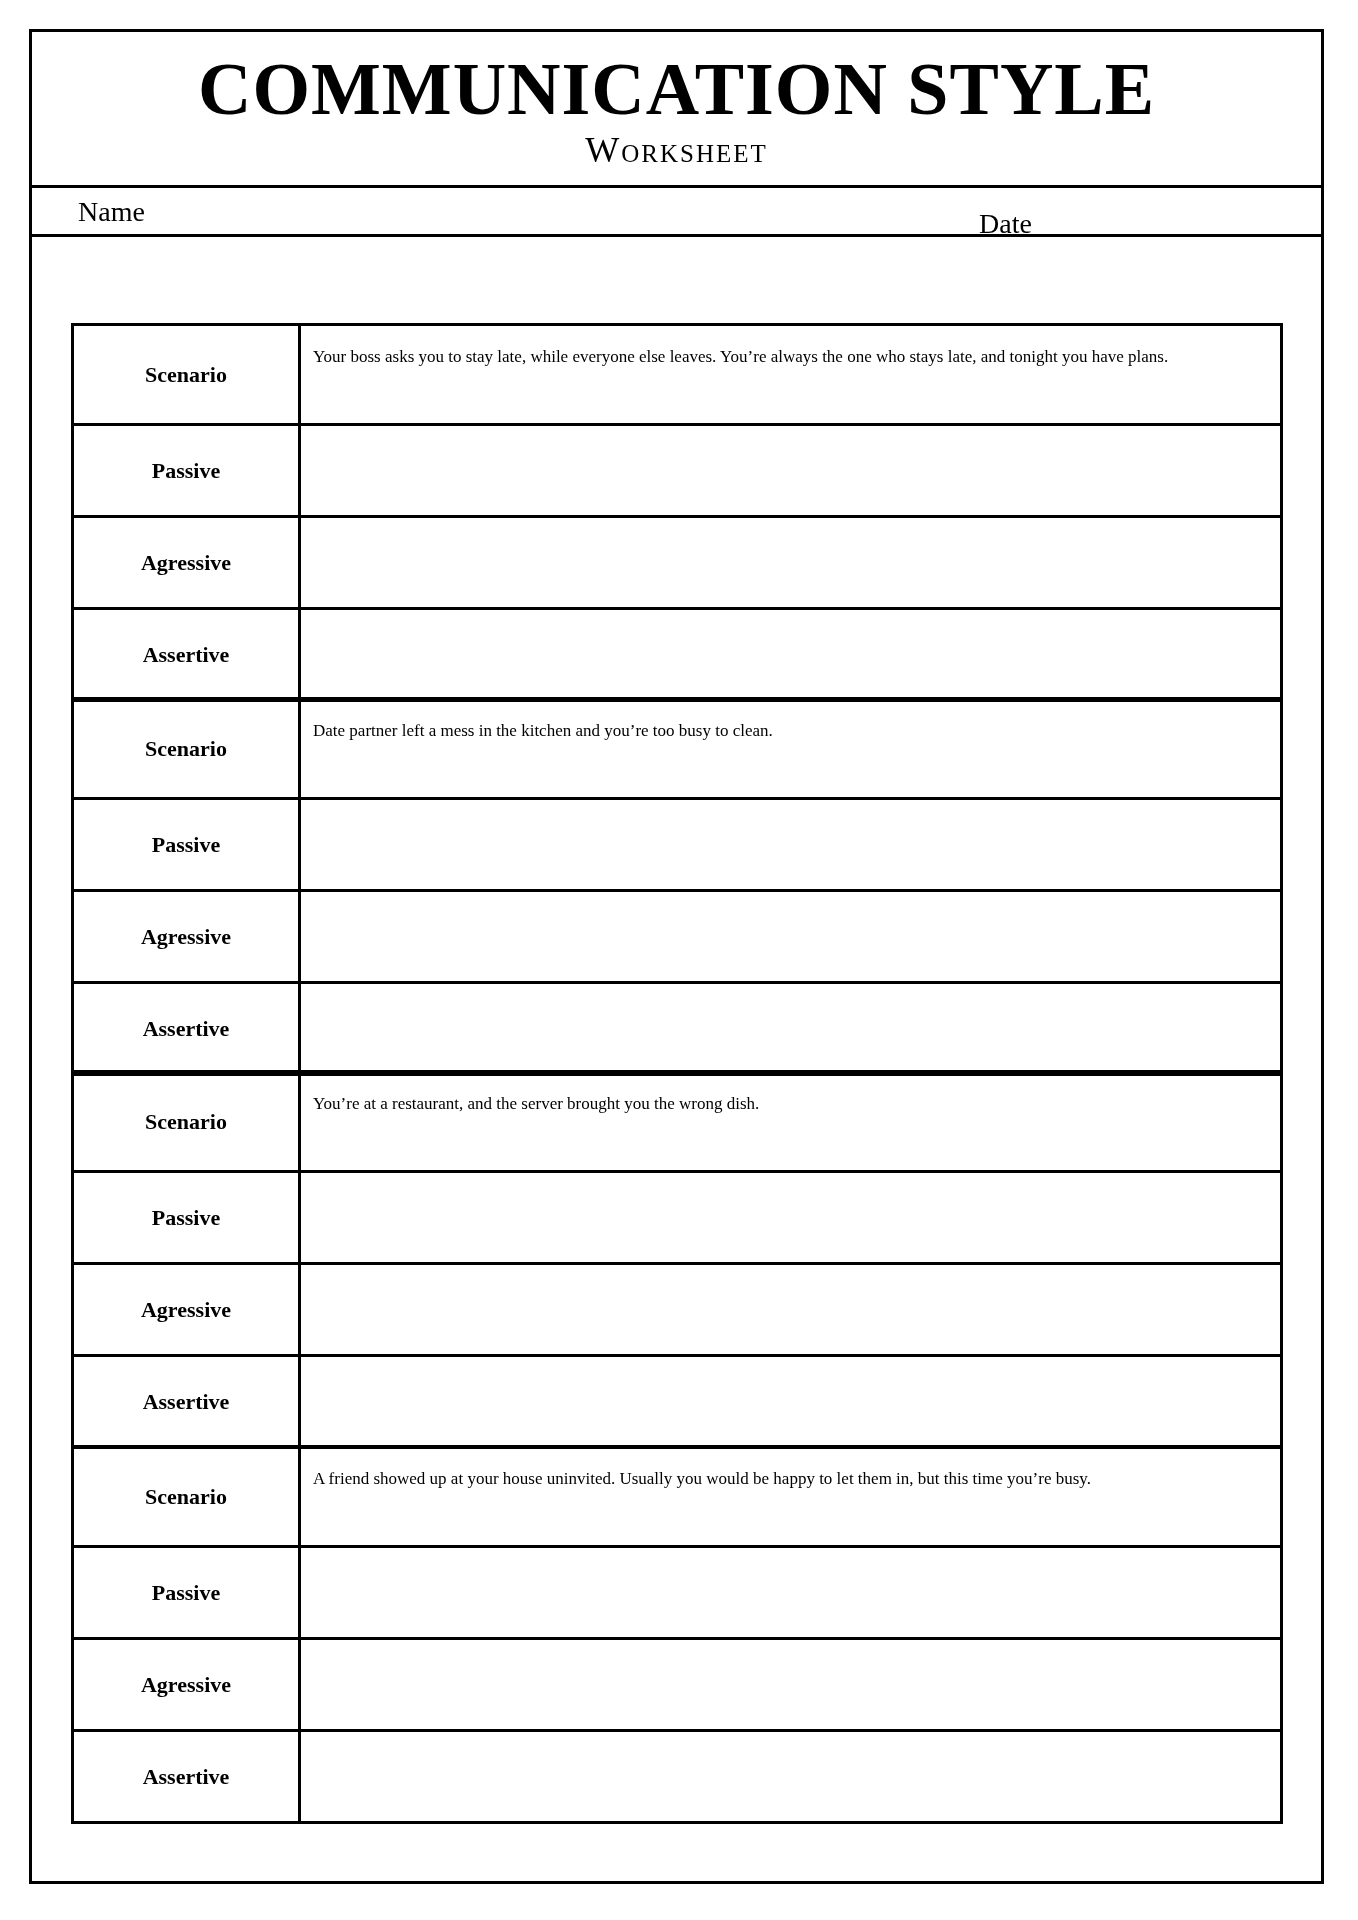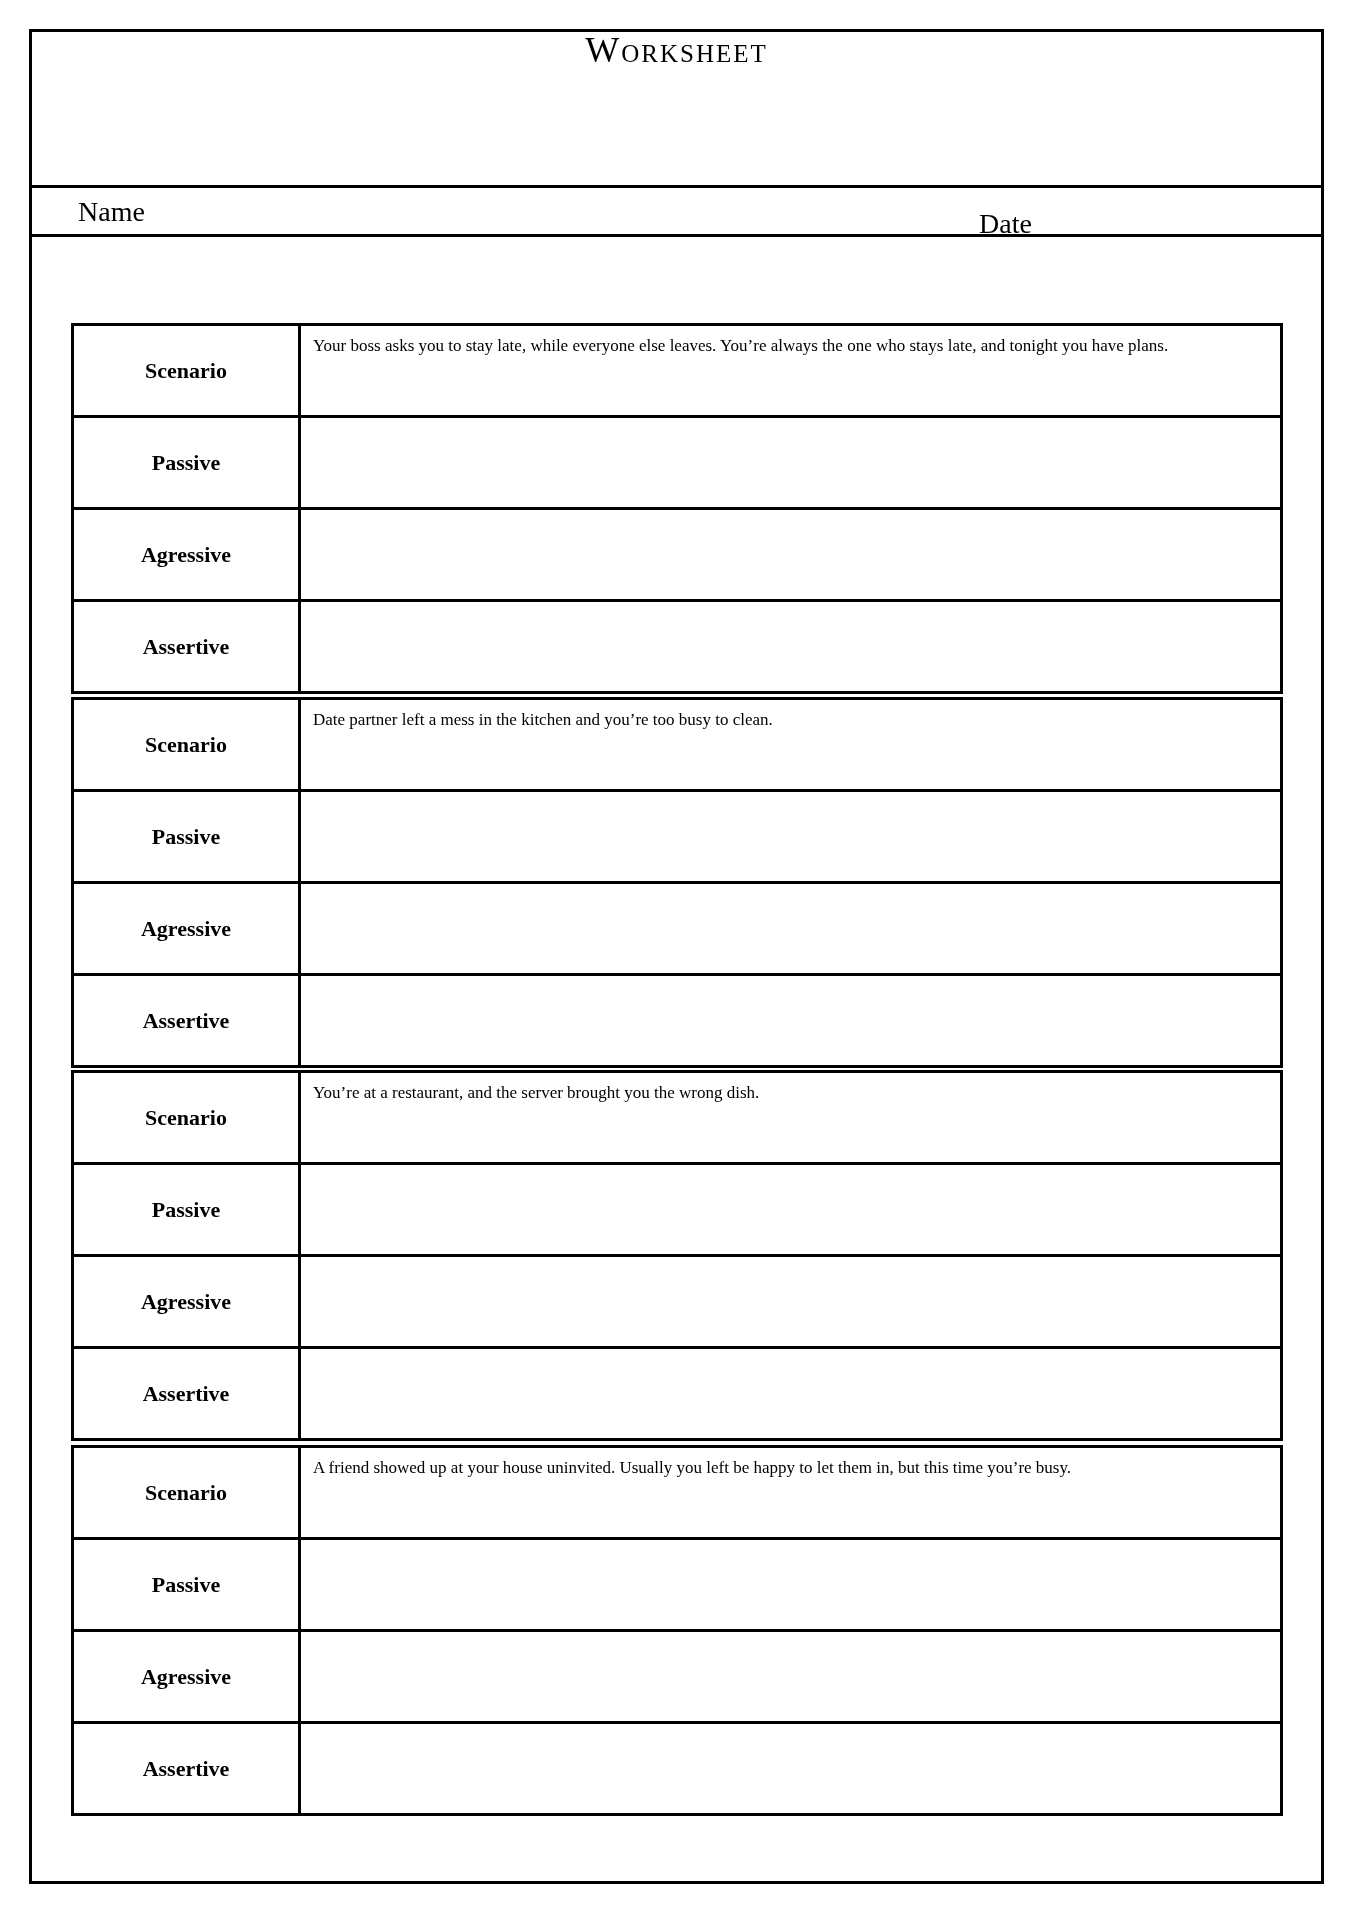--- a/index.html
+++ b/index.html
@@ -7,27 +7,28 @@
   .frame { position:absolute; left:29px; top:29px; width:1295px; height:1855px; border:3px solid #000; box-sizing:border-box; }
   .header { position:absolute; left:0; top:0; width:100%; height:156px; border-bottom:3px solid #000; box-sizing:border-box; text-align:center; }
   .title { margin-top:14px; font-size:74px; font-weight:bold; letter-spacing:1px; line-height:86px; font-family:"Liberation Serif", serif; transform:scaleY(1.0); }
   .subtitle { font-size:36px; font-weight:normal; font-variant:small-caps; font-family:"Liberation Serif", serif; line-height:36px; letter-spacing:2px; }
   .namerow { position:absolute; left:0; top:156px; width:100%; height:49px; border-bottom:3px solid #000; box-sizing:border-box; font-family:"Liberation Serif", serif; font-size:28px; }
   .name-label { position:absolute; left:46px; top:8px; }
   .date-label { position:absolute; left:947px; top:20px; }
   .scenario-table { position:absolute; left:71px; width:1212px; border-collapse:collapse; border:3px solid #000; }
   .scenario-table td { border:3px solid #000; height:59px; padding:15px; vertical-align:middle; }
   .scenario-table td.lbl { width:194px; text-align:center; font-weight:bold; font-size:22px; font-family:"Liberation Serif", serif; }
-  .scenario-table td.txt { vertical-align:top; padding:8px 12px; font-size:17px; line-height:23px; font-family:"Liberation Serif", serif; }
+  .scenario-table td.txt { vertical-align:top; padding:19px 12px; font-size:17px; line-height:23px; font-family:"Liberation Serif", serif; }
 </style>
 </head>
 <body>
 
 <div class="frame">
   <div class="header">
+    <div class="title">COMMUNICATION STYLE</div>
     <div class="subtitle">Worksheet</div>
   </div>
   <div class="namerow">
     <span class="name-label">Name</span>
     <span class="date-label">Date</span>
   </div>
 </div>
 
 <table class="scenario-table" style="top:323px;">
   <tbody>
@@ -89,21 +90,21 @@
         <td class="lbl">Assertive</td>
         <td></td>
       </tr>
 </tbody>
   </table>
 
 <table class="scenario-table" style="top:1445px;">
   <tbody>
       <tr>
         <td class="lbl">Scenario</td>
-        <td class="txt">A friend showed up at your house uninvited. Usually you left be happy to let them in, but this time you’re busy.</td>
+        <td class="txt">A friend showed up at your house uninvited. Usually you would be happy to let them in, but this time you’re busy.</td>
       </tr>
   <tr>
         <td class="lbl">Passive</td>
         <td></td>
       </tr>
   <tr>
         <td class="lbl">Agressive</td>
         <td></td>
       </tr>
   <tr>

